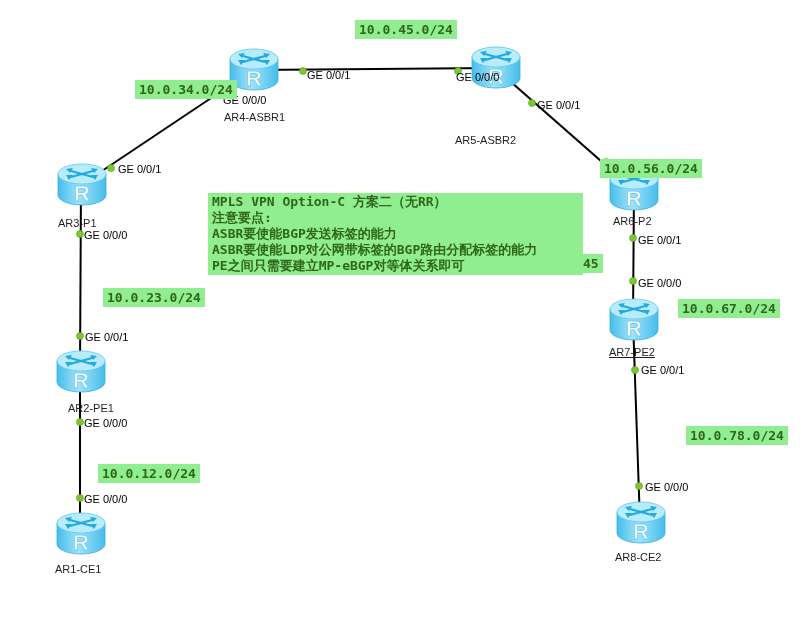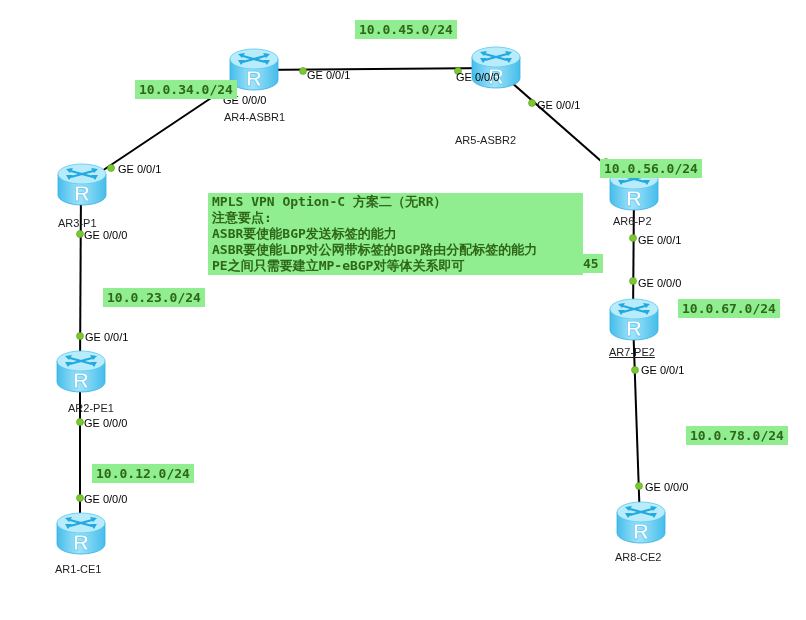--- a/index.html
+++ b/index.html
@@ -152,21 +152,21 @@
   <span class="if-label" style="left:223px; top:94px;">GE 0/0/0</span>
   <span class="if-label" style="left:307px; top:69px;">GE 0/0/1</span>
   <span class="if-label" style="left:456px; top:71px;">GE 0/0/0</span>
   <span class="if-label" style="left:537px; top:99px;">GE 0/0/1</span>
   <span class="if-label" style="left:609px; top:158px;">GE 0/0/0</span>
   <span class="if-label" style="left:638px; top:234px;">GE 0/0/1</span>
   <span class="if-label" style="left:638px; top:277px;">GE 0/0/0</span>
   <span class="if-label" style="left:641px; top:364px;">GE 0/0/1</span>
   <span class="if-label" style="left:645px; top:481px;">GE 0/0/0</span>
 
-  <span class="subnet" style="left:92px;  top:464px;">10.0.12.0/24</span>
+  <span class="subnet" style="left:98px;  top:464px;">10.0.12.0/24</span>
   <span class="subnet" style="left:103px; top:288px;">10.0.23.0/24</span>
   <span class="subnet" style="left:135px; top:80px;">10.0.34.0/24</span>
   <span class="subnet" style="left:355px; top:20px;">10.0.45.0/24</span>
   <span class="subnet" style="left:600px; top:111px;margin-top:48px;">10.0.56.0/24</span>
   <span class="subnet" style="left:678px; top:253px;margin-top:46px;">10.0.67.0/24</span>
   <span class="subnet" style="left:678px; top:426px;margin-left:8px;">10.0.78.0/24</span>
   <span class="subnet" style="left:579px; top:254px; z-index:4;">45</span>
 
   <div class="note-box">
     <div>MPLS VPN Option-C 方案二（无RR）</div>

